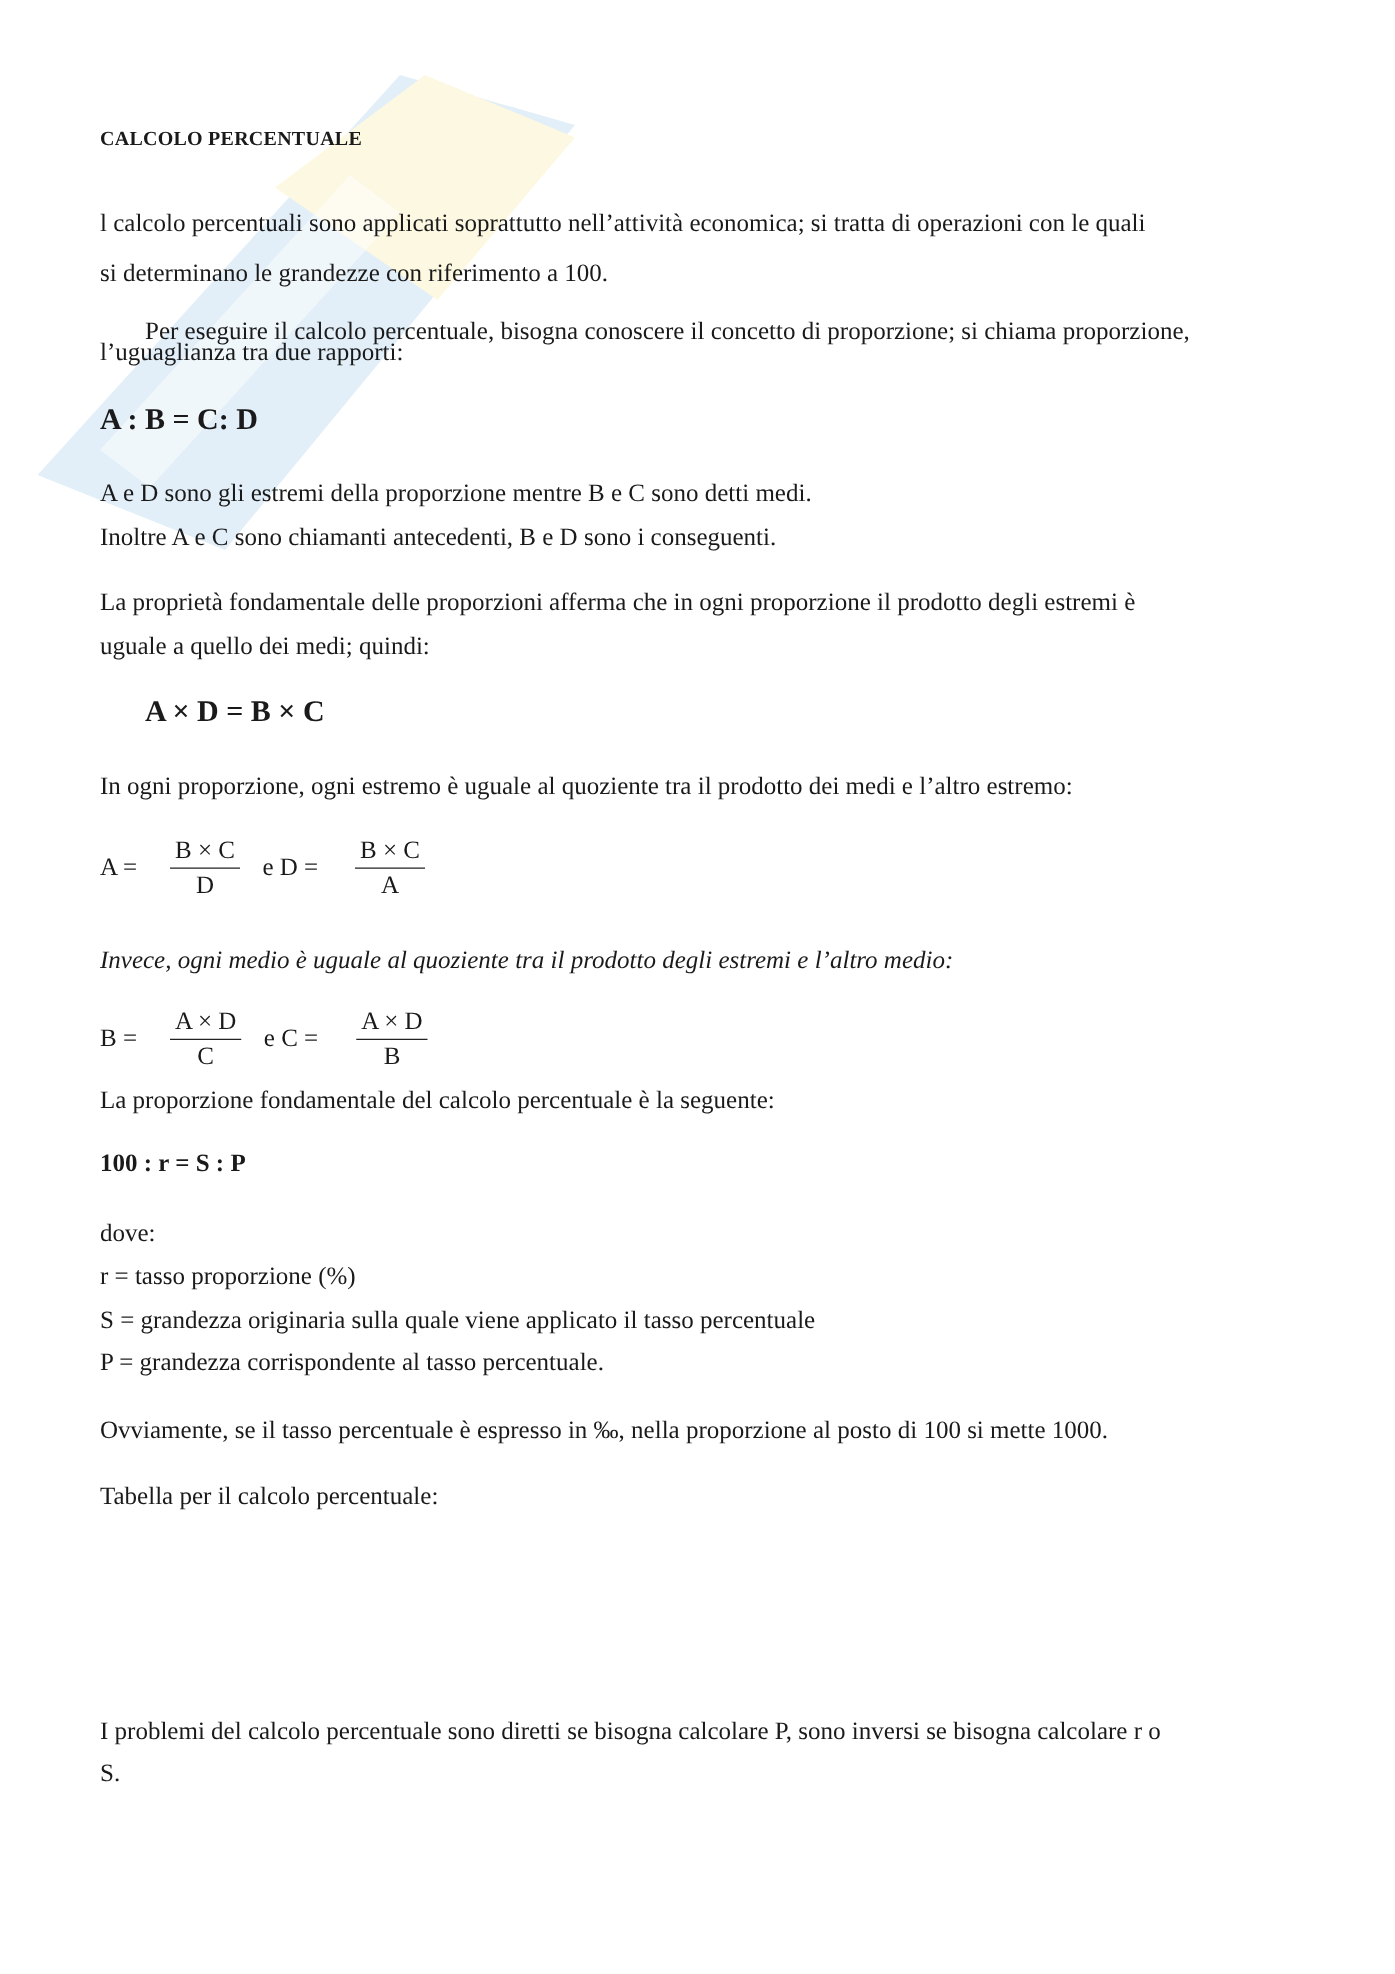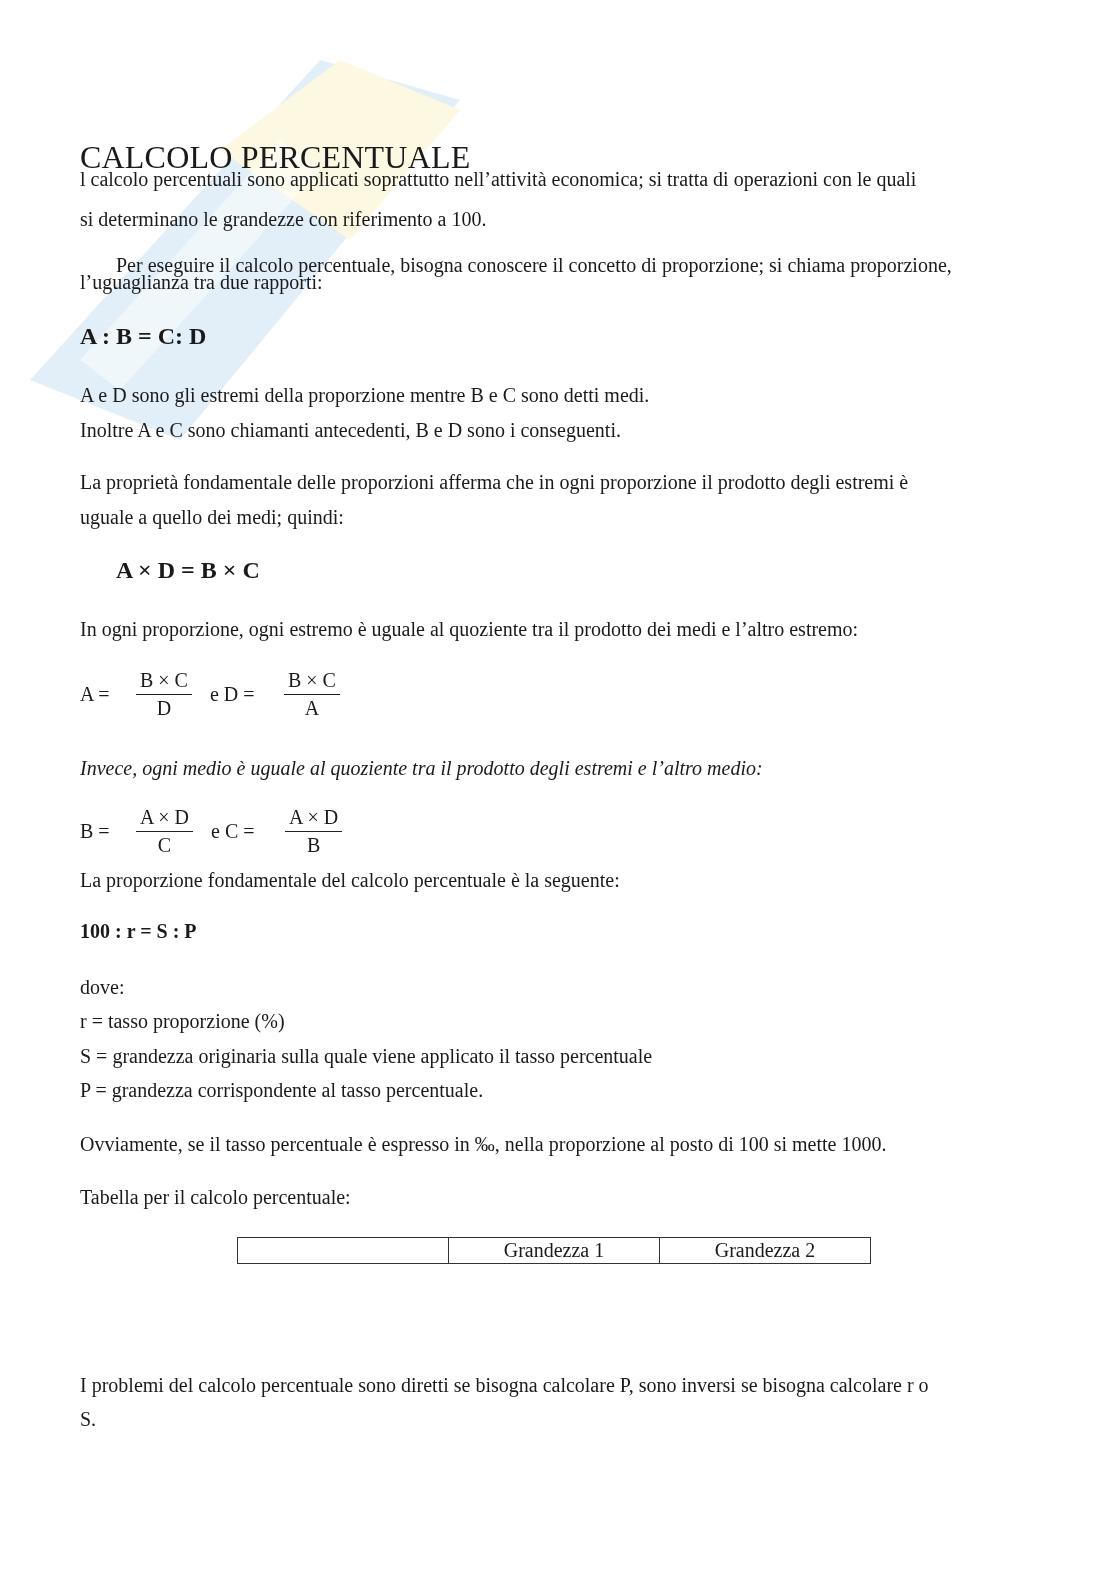--- a/index.html
+++ b/index.html
@@ -1,21 +1,21 @@
 <!DOCTYPE html>
 <html><head>
 <meta charset="utf-8">
 <style>
   html, body { margin:0; padding:0; background:#ffffff; }
   body { width:1116px; height:1579px; position:relative; overflow:hidden;
          font-family:"Liberation Serif", "DejaVu Serif", serif; color:#1a1a1a; }
   .watermark { position:absolute; left:20px; top:40px; width:460px; height:420px; pointer-events:none; }
   .page { position:absolute; left:80px; top:0; width:960px; }
   .abs { position:absolute; left:0; white-space:nowrap; }
-  .title { font-size:32px; font-weight:normal; top:103px; letter-spacing:0.2px;margin-top:36px; }
+  .title { font-size:16px; font-weight:bold; top:103px; letter-spacing:0.2px; }
   .p { font-size:20px; line-height:34.5px; }
   .eq-big { font-size:24px; font-weight:bold; }
   .eq-mid { font-size:20px; font-weight:bold; }
   .frac-row { font-size:20px; display:flex; align-items:center; }
   .frac { display:inline-flex; flex-direction:column; align-items:center; margin:0 8px; }
   .frac .num { padding:0 4px 2px 4px; border-bottom:1.5px solid #222; line-height:24px; }
   .frac .den { line-height:26px; }
   .lbl { display:inline-block; }
   table.grid { position:absolute; left:157px; top:1237px; border-collapse:collapse; font-size:20px; }
   table.grid td { border:1.5px solid #333; height:25px; padding:0 10px; line-height:25px; }
@@ -90,23 +90,18 @@
   <div class="abs p" style="top:1004px;">r = tasso proporzione (%)</div>
   <div class="abs p" style="top:1039px;">S = grandezza originaria sulla quale viene applicato il tasso percentuale</div>
   <div class="abs p" style="top:1073px;">P = grandezza corrispondente al tasso percentuale.</div>
 
   <div class="abs p" style="top:1127px;">Ovviamente, se il tasso percentuale è espresso in ‰, nella proporzione al posto di 100 si mette 1000.</div>
 
   <div class="abs p b" style="top:1180px;">Tabella per il calcolo percentuale:</div>
 
   <table class="grid">
     <tbody>
-        <tr>
-      <td class="c1"></td>
-      <td class="c2">Grandezza 1</td>
-      <td class="c3">Grandezza 2</td>
-    </tr>
   </tbody>
     </table>
 
   <div class="abs p" style="top:1368px;">I problemi del calcolo percentuale sono diretti se bisogna calcolare P, sono inversi se bisogna calcolare r o</div>
   <div class="abs p" style="top:1402px;">S.</div>
 </div>
 
 </body></html>

